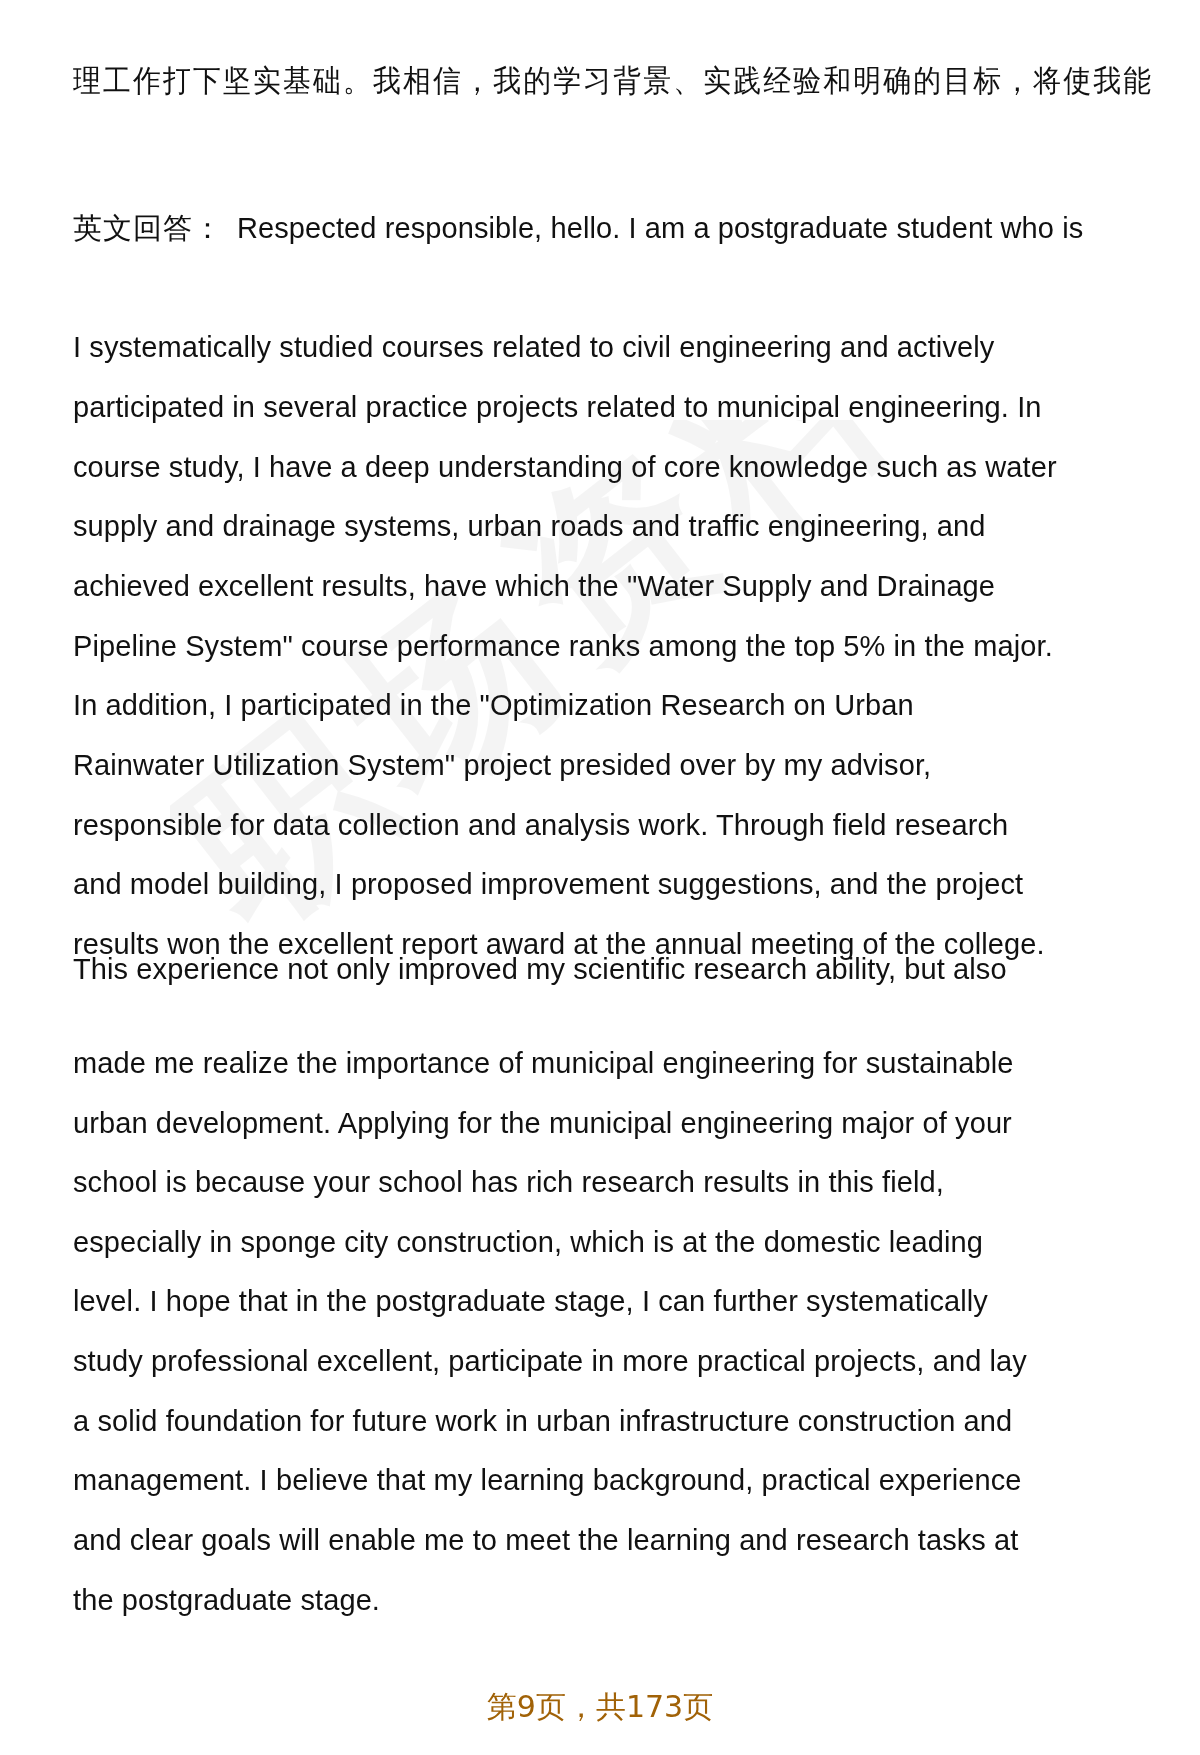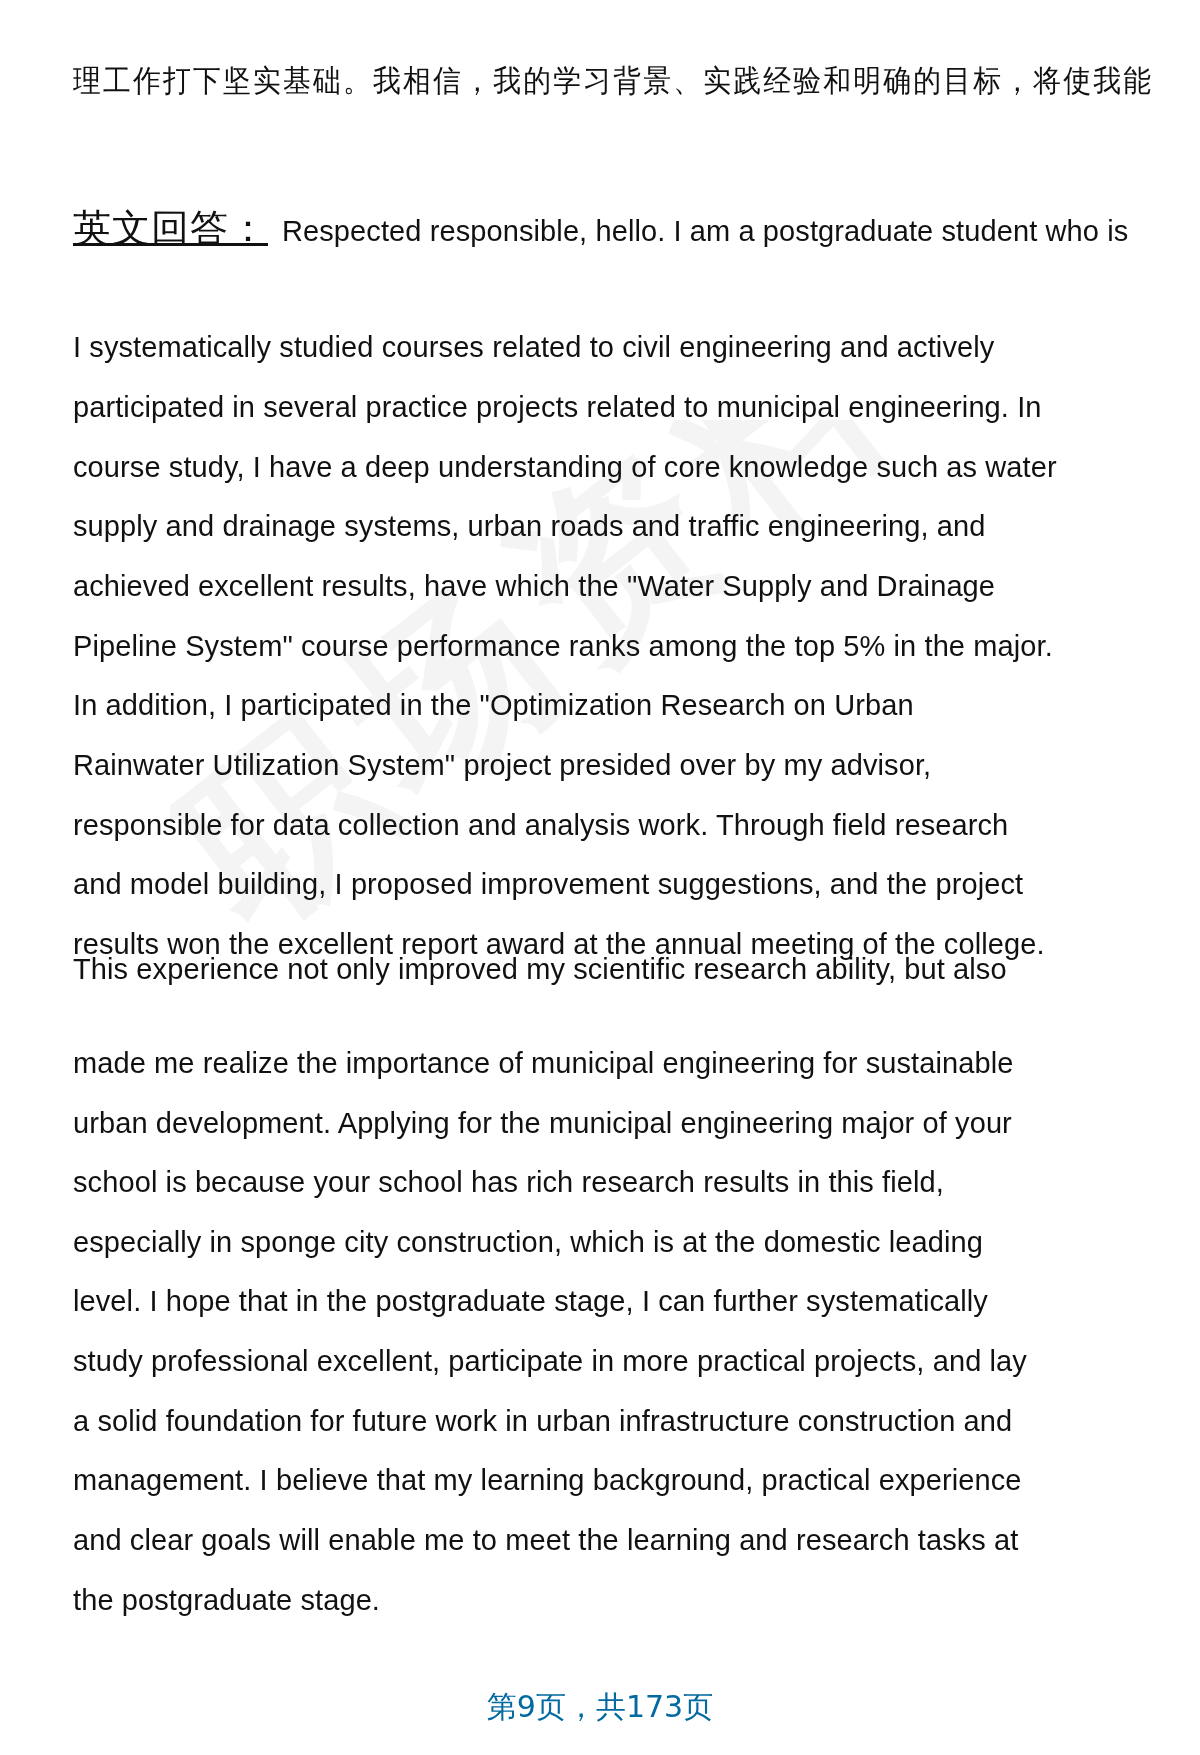--- a/index.html
+++ b/index.html
@@ -14,24 +14,24 @@
       font-family: "DejaVu Sans", sans-serif; font-weight: bold;
       font-size: 190px; color: rgba(0,0,0,0.045); white-space: nowrap;
       transform: rotate(-38deg); transform-origin: left center; letter-spacing: 20px;
     }
     .line {
       position: absolute; left: 73px; white-space: nowrap; color: #111;
       line-height: 40px; height: 40px;
     }
     .cn { font-family: "DejaVu Sans", sans-serif; font-size: 30.5px; letter-spacing: 2.4px; }
     .en { font-family: "Liberation Sans", "DejaVu Sans", sans-serif; font-size: 29px; letter-spacing: 0.1px; }
-    .en .label { font-family: "DejaVu Sans", sans-serif; font-size: 38px; margin-right: 14px; letter-spacing: 1px; text-decoration: underline; }
+    .en .label { font-family: "DejaVu Sans", sans-serif; font-size: 29px; margin-right: 14px; letter-spacing: 1px; }
     .pagenum {
       position: absolute; left: 0; width: 1200px; top: 1687px; text-align: center;
-      font-family: "DejaVu Sans", sans-serif; font-size: 30px; color: #0369a1; line-height: 40px;
+      font-family: "DejaVu Sans", sans-serif; font-size: 30px; color: #a16207; line-height: 40px;
     }
   </style>
 </head>
 <body>
 
 <div class="page">
 
   <div class="watermark">
     <span>职场资料中心</span>
   </div>

